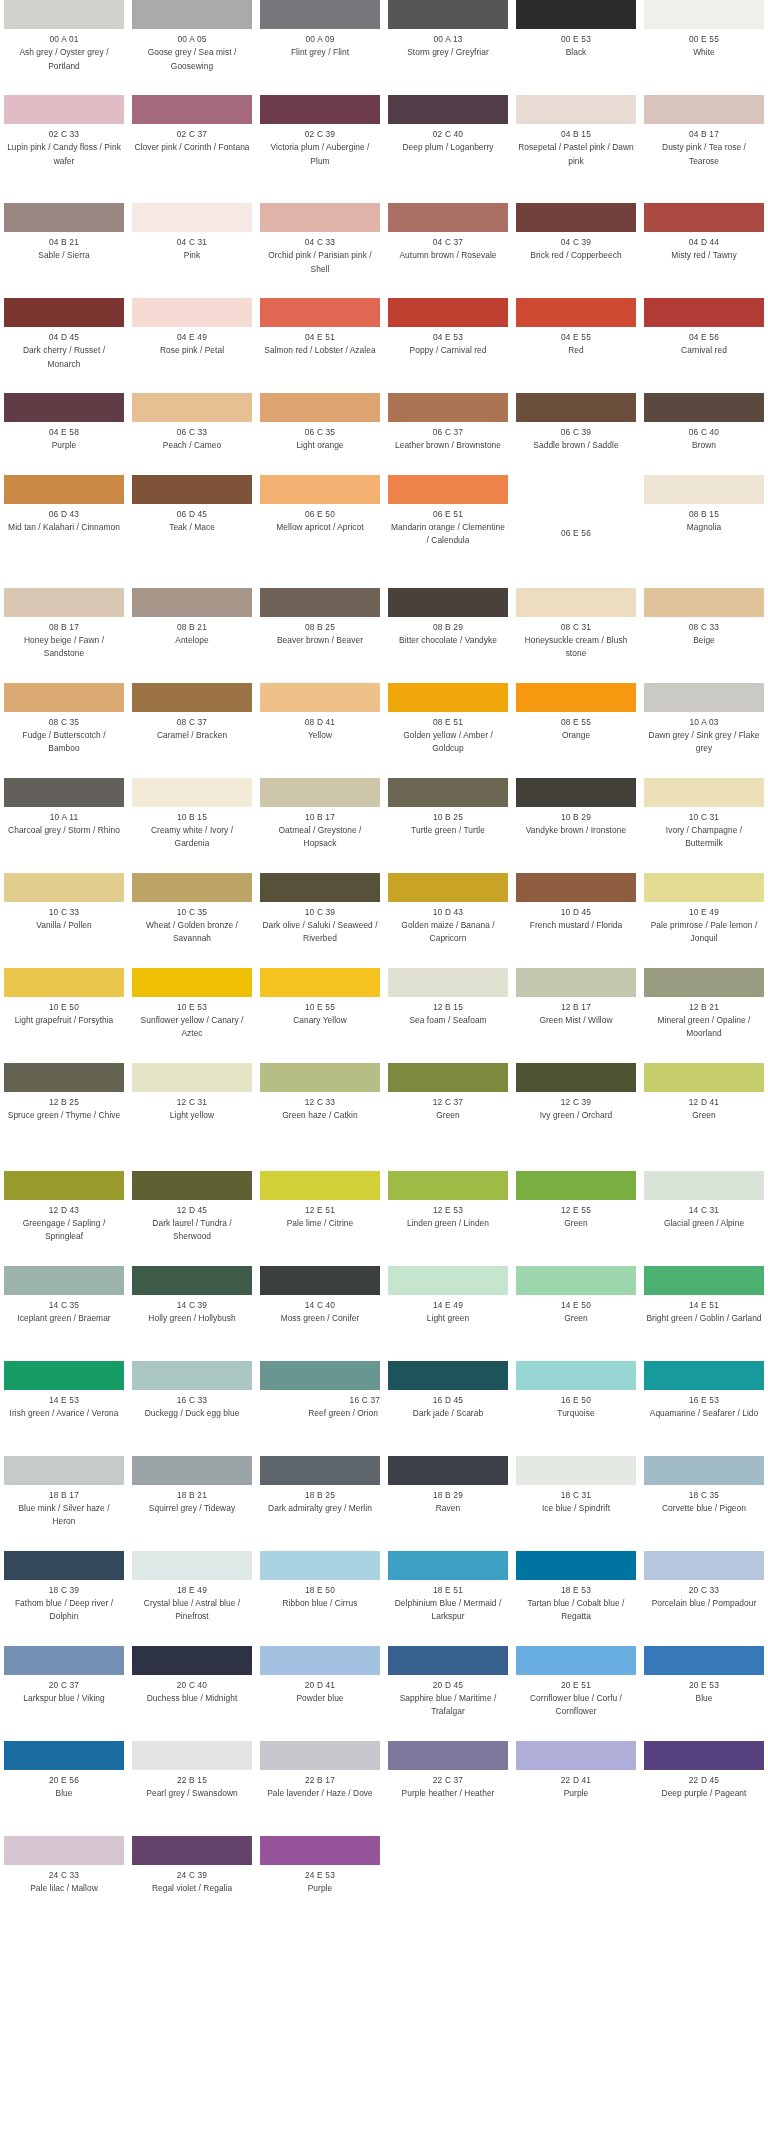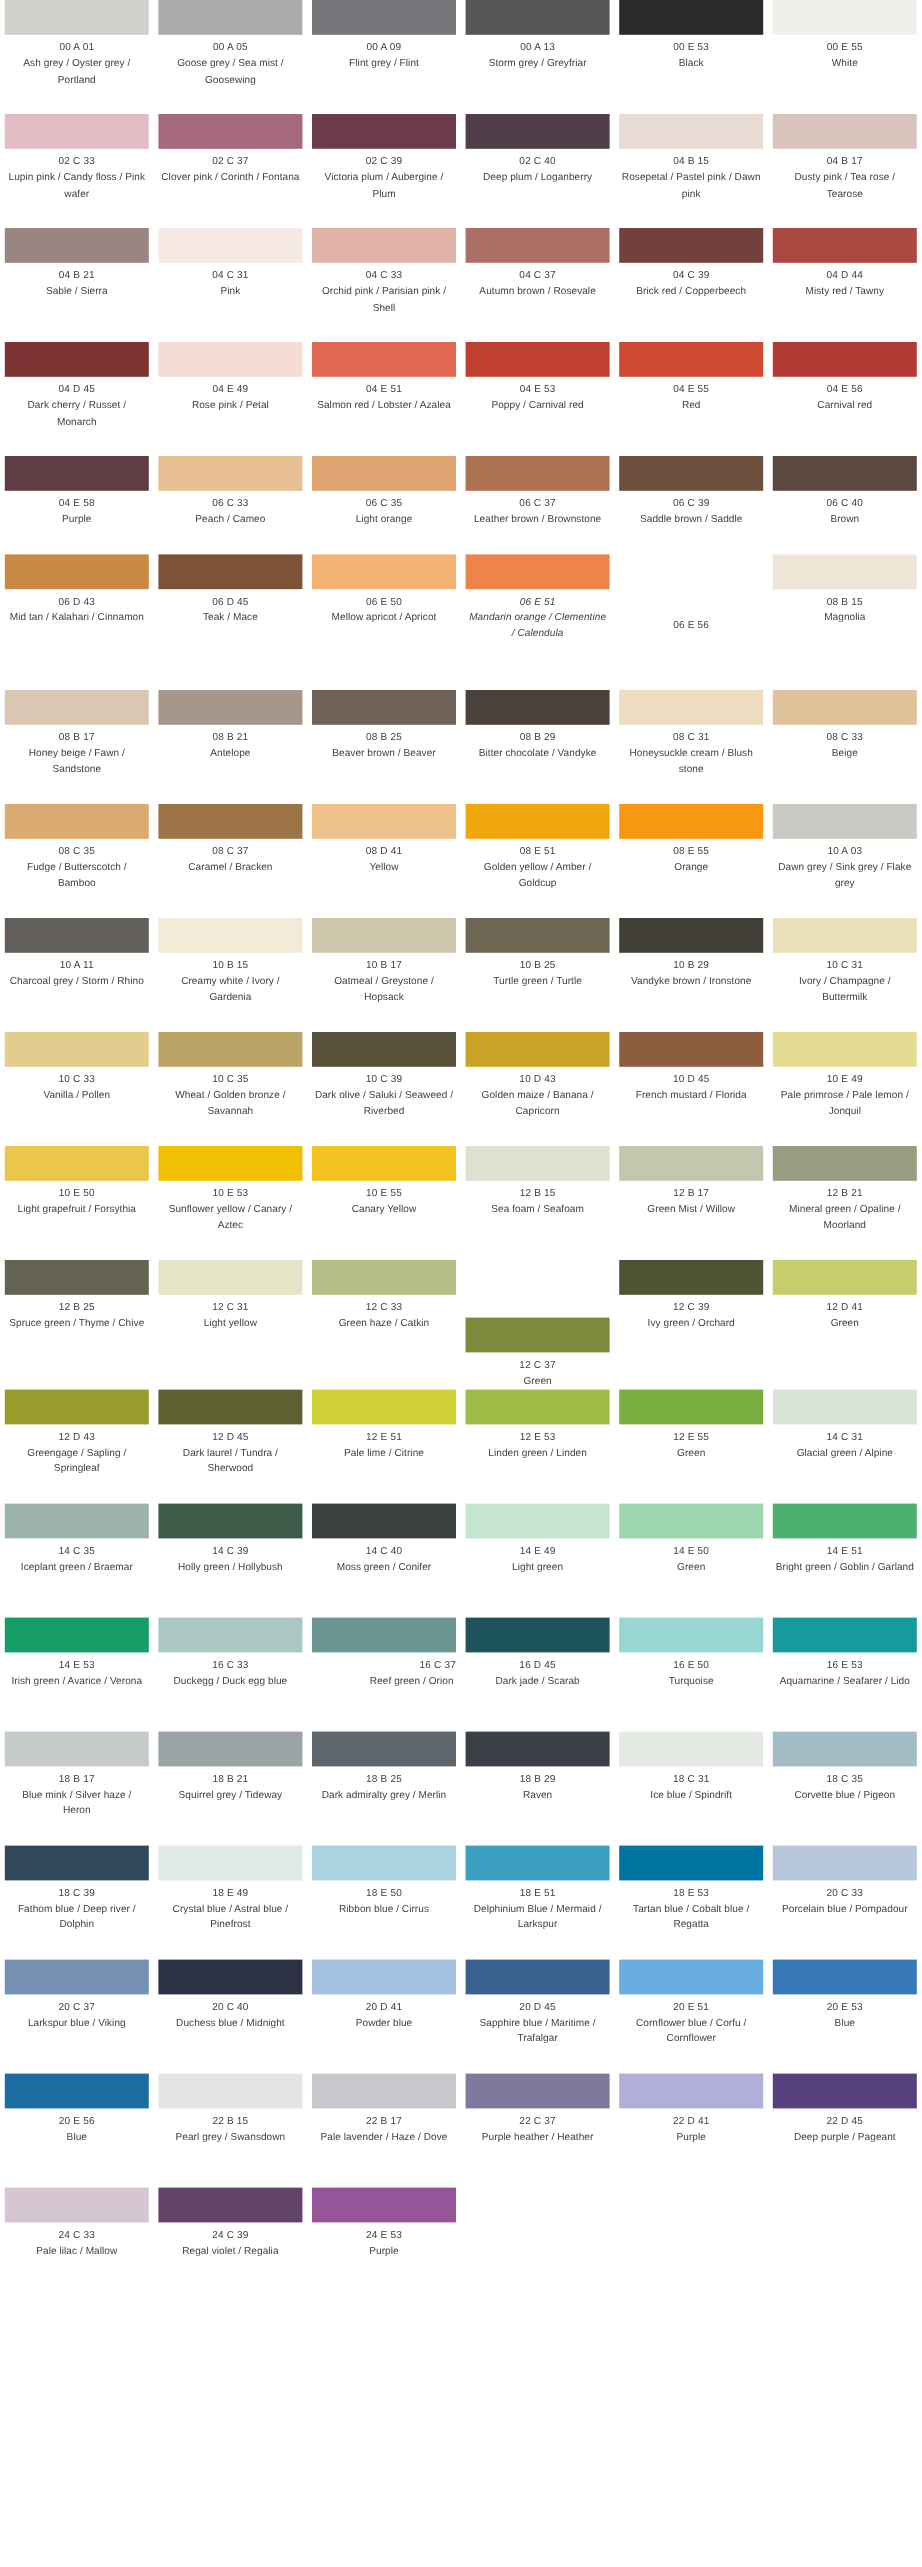--- a/index.html
+++ b/index.html
@@ -77,21 +77,21 @@
     <div class="swatch-cell" style="height: 95px;">
       <div class="swatch-chip" style="background: rgb(44, 43, 42);"></div>
       <div class="swatch-code">00 E 53</div>
       <div class="swatch-names">Black</div>
     </div>
     <div class="swatch-cell" style="height: 95px;">
       <div class="swatch-chip" style="background: rgb(240, 239, 233);"></div>
       <div class="swatch-code">00 E 55</div>
       <div class="swatch-names">White</div>
     </div>
-    <div class="swatch-cell" style="height: 95px; align-items: center;">
+    <div class="swatch-cell" style="height: 108px; align-items: center;">
       <div class="swatch-chip" style="background: rgb(226, 188, 196);"></div>
       <div class="swatch-code">02 C 33</div>
       <div class="swatch-names">Lupin pink / Candy floss / Pink wafer</div>
     </div>
     <div class="swatch-cell" style="height: 95px;">
       <div class="swatch-chip" style="background: rgb(164, 106, 123);"></div>
       <div class="swatch-code">02 C 37</div>
       <div class="swatch-names">Clover pink / Corinth / Fontana</div>
     </div>
     <div class="swatch-cell" style="height: 95px;">
@@ -212,21 +212,21 @@
     <div class="swatch-cell" style="height: 113px;">
       <div class="swatch-chip" style="background: rgb(125, 82, 54);"></div>
       <div class="swatch-code">06 D 45</div>
       <div class="swatch-names">Teak / Mace</div>
     </div>
     <div class="swatch-cell" style="height: 95px;">
       <div class="swatch-chip" style="background: rgb(243, 178, 113);"></div>
       <div class="swatch-code">06 E 50</div>
       <div class="swatch-names">Mellow apricot / Apricot</div>
     </div>
-    <div class="swatch-cell" style="height: 112px; font-style: italic;">
+    <div class="swatch-cell" style="height: 112px;">
       <div class="swatch-chip" style="background: rgb(238, 132, 73);"></div>
       <div class="swatch-code">06 E 51</div>
       <div class="swatch-names">Mandarin orange / Clementine / Calendula</div>
     </div>
     <div class="swatch-cell" style="height: 95px; gap: 48px;">
       <div class="swatch-chip" style="background: rgb(176, 100, 43);"></div>
       <div class="swatch-code">06 E 56</div>
       <div class="swatch-names">Maori brown / Nectarine</div>
     </div>
     <div class="swatch-cell" style="height: 95px;">
@@ -392,21 +392,21 @@
     <div class="swatch-cell" style="height: 95px;">
       <div class="swatch-chip" style="background: rgb(227, 229, 198);"></div>
       <div class="swatch-code">12 C 31</div>
       <div class="swatch-names">Light yellow</div>
     </div>
     <div class="swatch-cell" style="height: 95px;">
       <div class="swatch-chip" style="background: rgb(182, 189, 133);"></div>
       <div class="swatch-code">12 C 33</div>
       <div class="swatch-names">Green haze / Catkin</div>
     </div>
-    <div class="swatch-cell" style="height: 108px; justify-content: flex-end;">
+    <div class="swatch-cell" style="height: 108px;">
       <div class="swatch-chip" style="background: rgb(125, 138, 62);"></div>
       <div class="swatch-code">12 C 37</div>
       <div class="swatch-names">Green</div>
     </div>
     <div class="swatch-cell" style="height: 95px;">
       <div class="swatch-chip" style="background: rgb(76, 84, 52);"></div>
       <div class="swatch-code">12 C 39</div>
       <div class="swatch-names">Ivy green / Orchard</div>
     </div>
     <div class="swatch-cell" style="height: 95px;">

